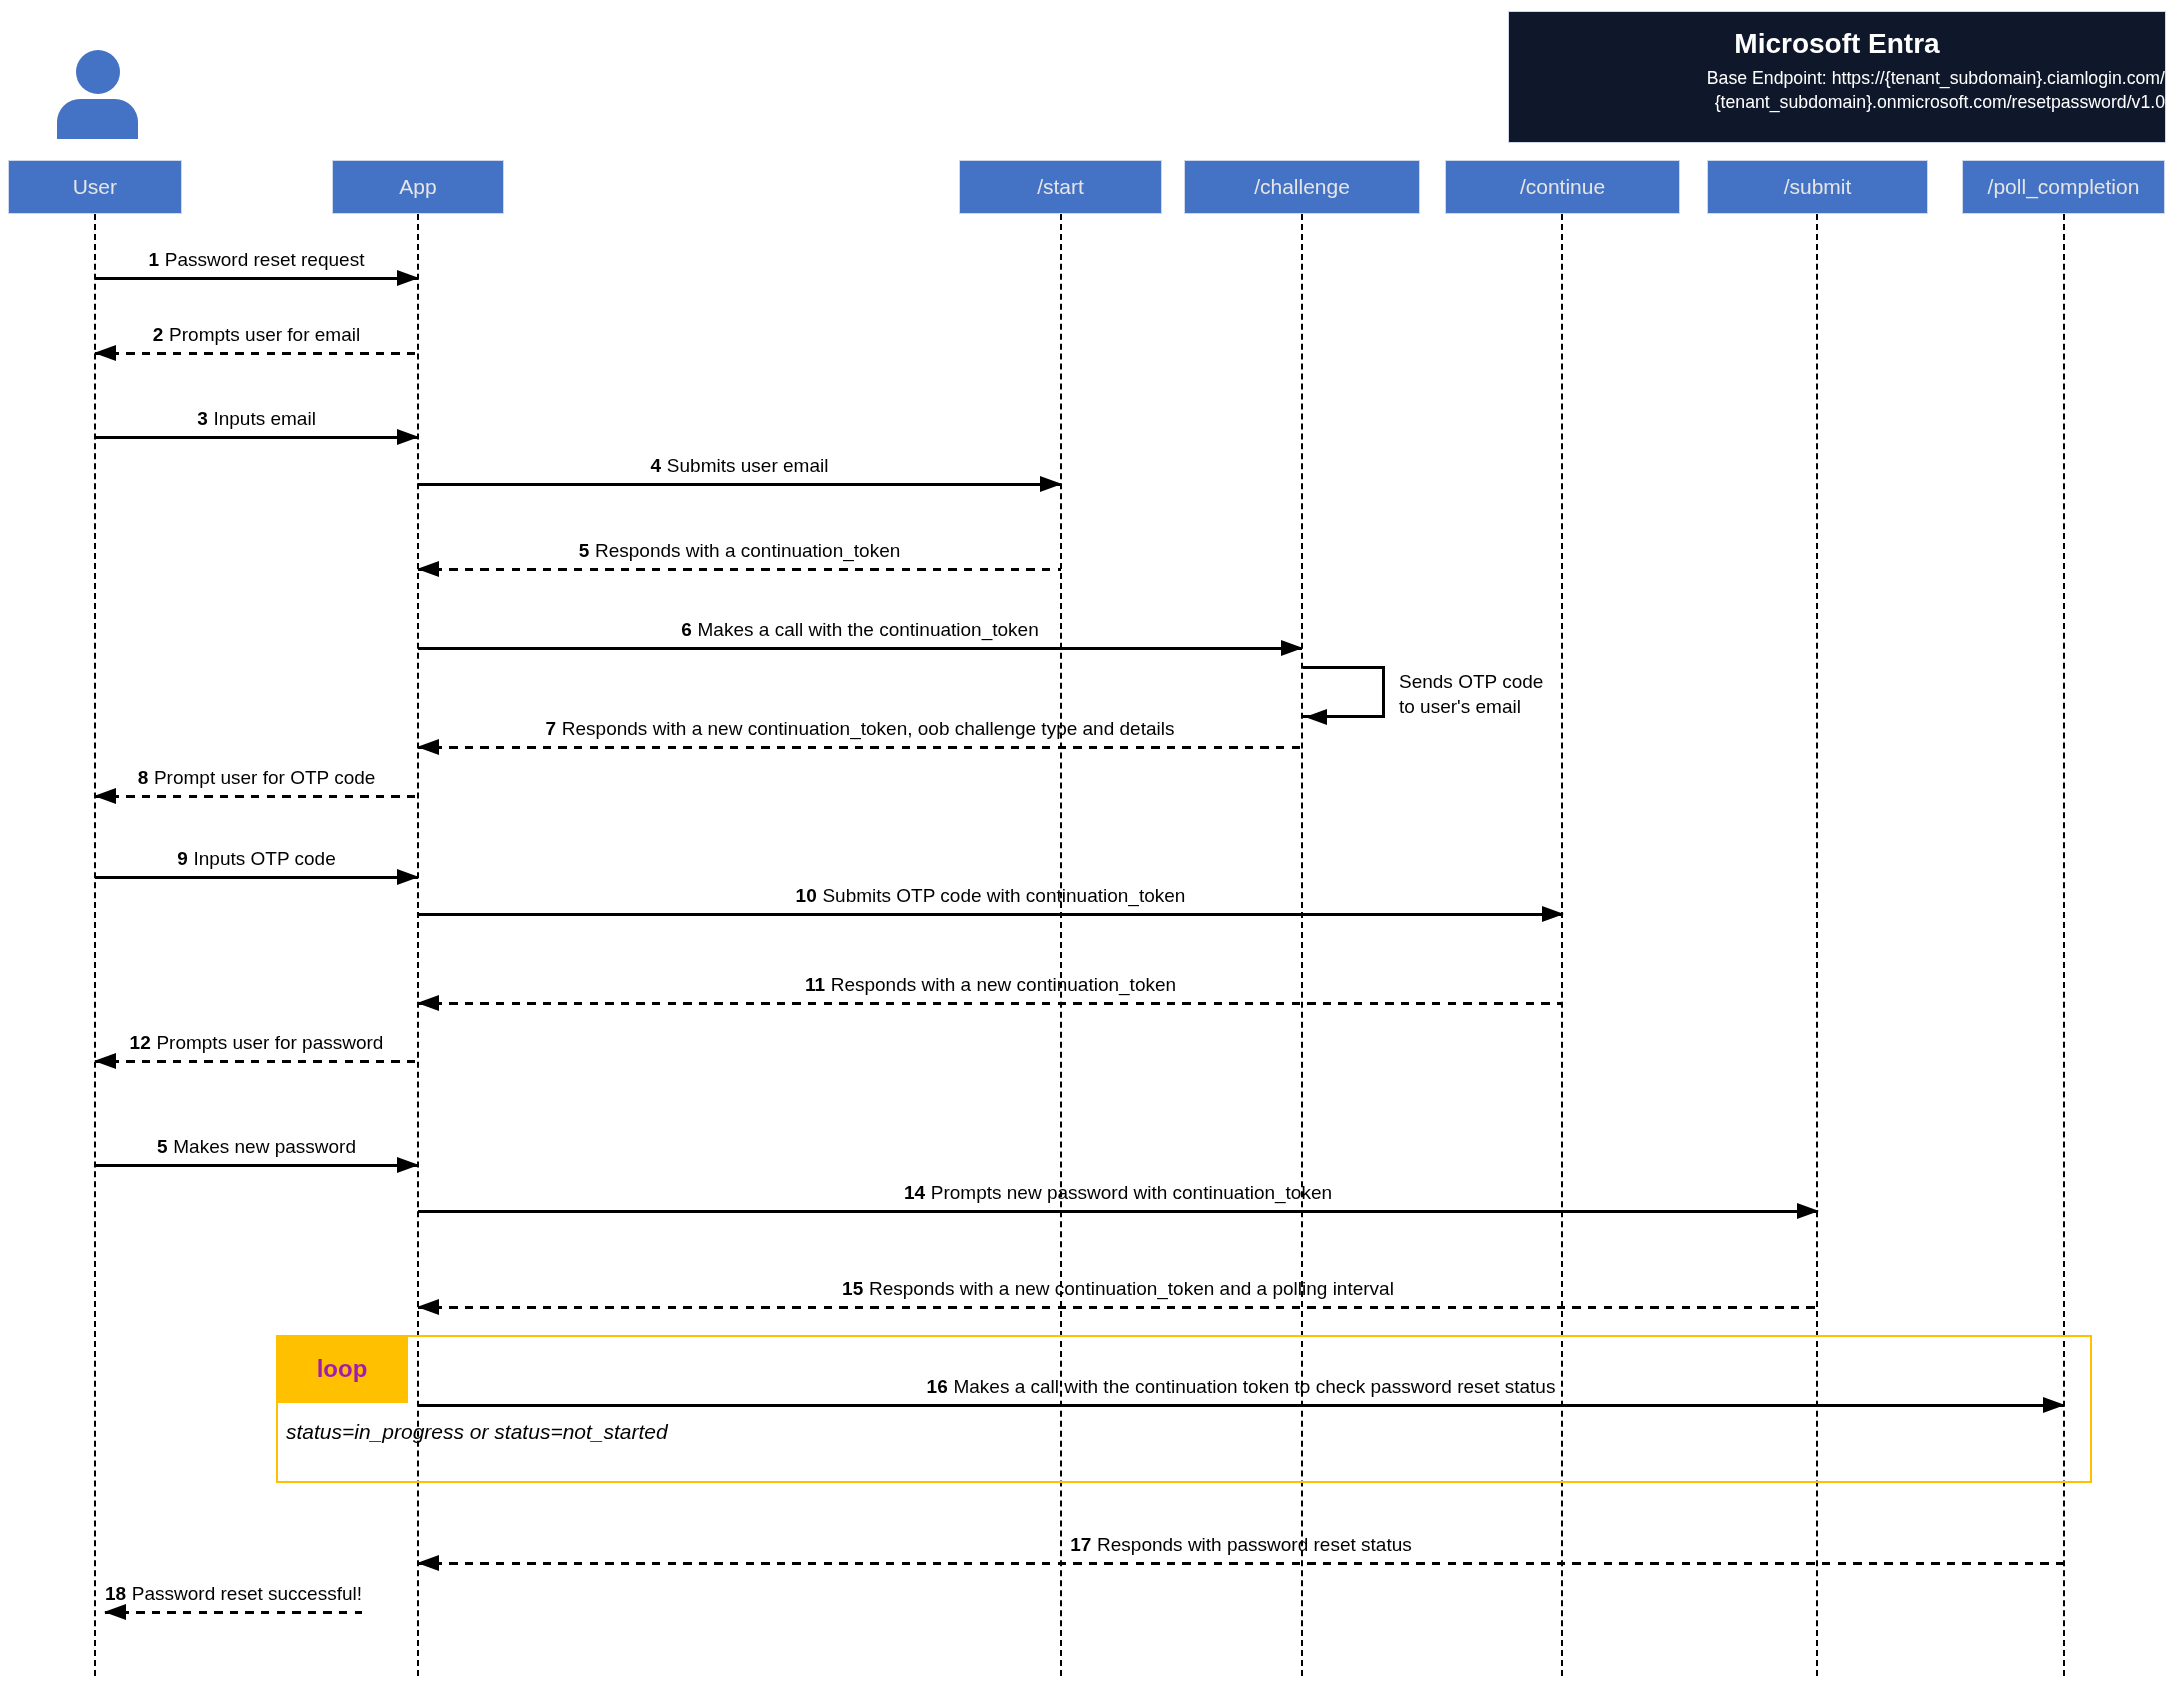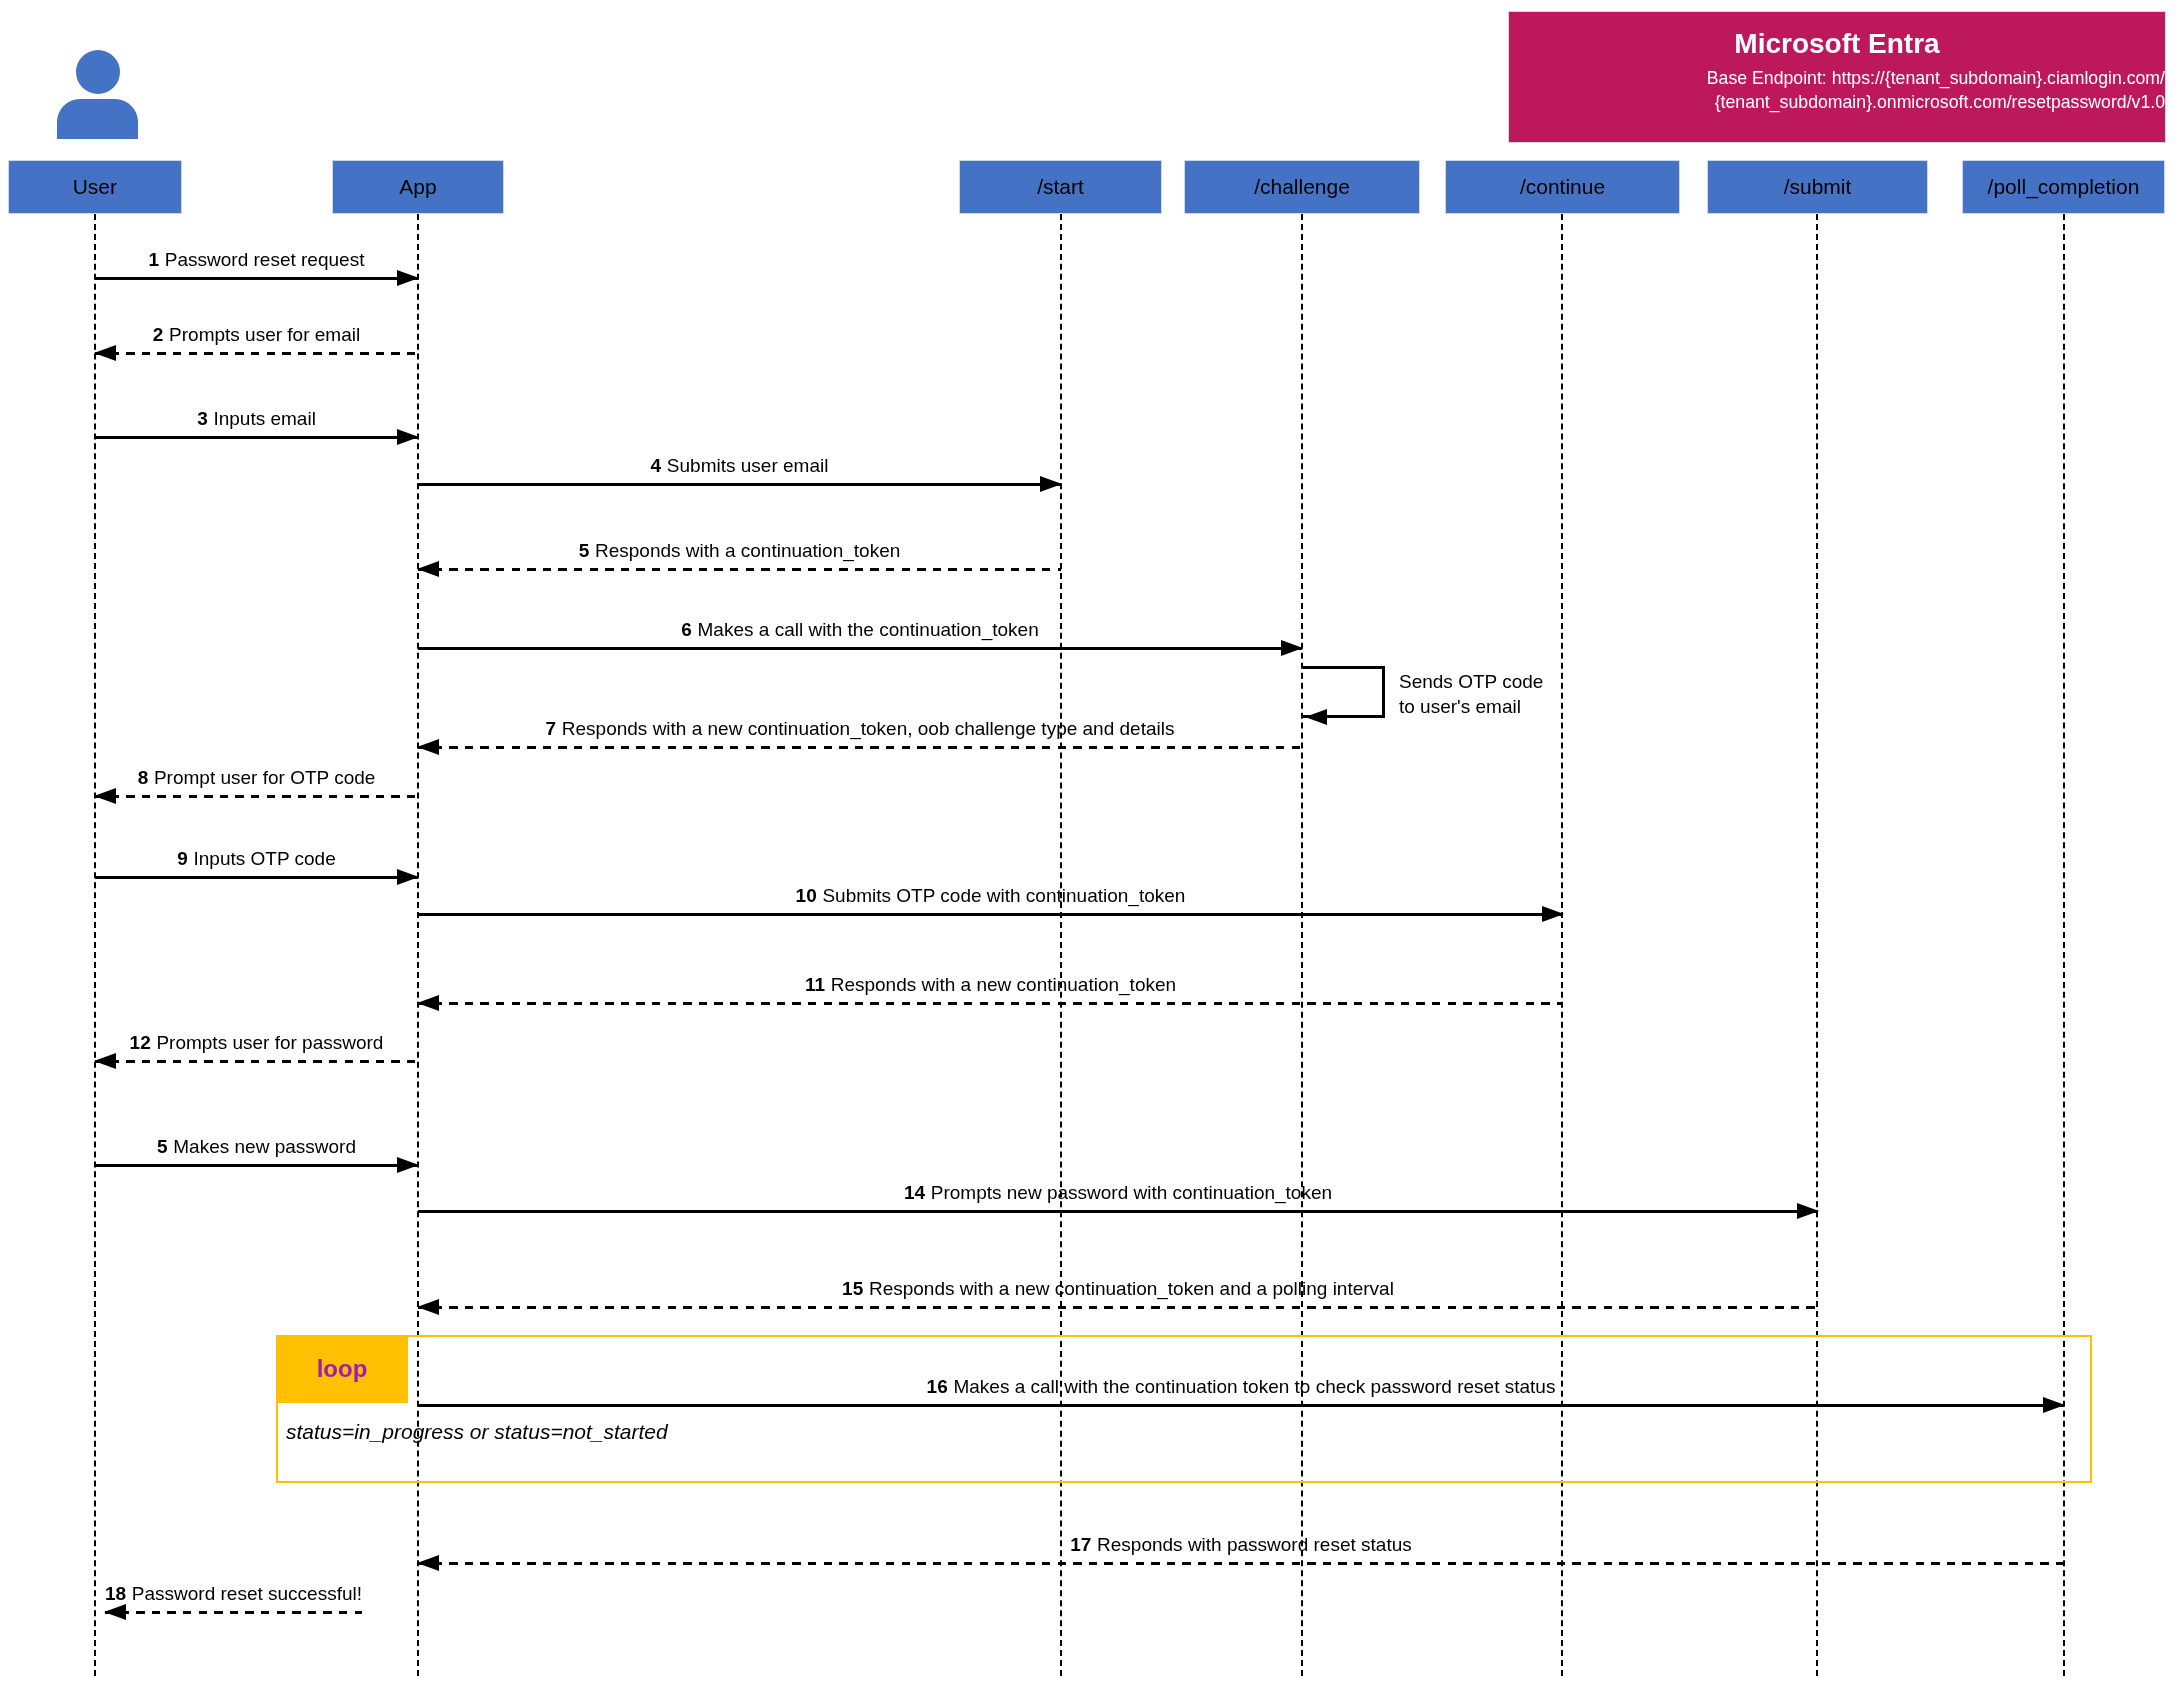--- a/index.html
+++ b/index.html
@@ -1,25 +1,25 @@
 <!DOCTYPE html>
 <html style="font-size:8.3px"><head>
 <meta charset="utf-8">
 <style>
   html,body{margin:0;padding:0;background:#fff;}
   .canvas{position:relative;width:2183px;height:1683px;background:#ffffff;overflow:hidden;
           font-family:"Liberation Sans", sans-serif;color:#000;}
 
   
   .actor{position:absolute;top:160px;height:54px;background:#4472C4;border:1px solid #cdd8ec;
-         box-sizing:border-box;color:#000000;font-size:21px;display:flex;align-items:center;
+         box-sizing:border-box;color:#e5e5e5;font-size:21px;display:flex;align-items:center;
          justify-content:center;z-index:5;}
 
   
-  .entra{position:absolute;left:1508px;top:11px;width:658px;height:132px;background:#be185d;
+  .entra{position:absolute;left:1508px;top:11px;width:658px;height:132px;background:#0f172a;
          border:1px solid #cdd8ec;box-sizing:border-box;color:#fff;text-align:center;z-index:5;}
   .entra-title{font-weight:bold;font-size:28px;margin-top:15.6px;}
   .entra-sub{font-size:17.7px;line-height:24px;margin-top:6.3px;text-align:right;}
 
   
   .person-head{position:absolute;left:76px;top:50px;width:44px;height:44px;border-radius:50%;
                background:#4472C4;}
   .person-body{position:absolute;left:57px;top:99px;width:81px;height:40px;
                border-radius:23px 23px 0 0;background:#4472C4;}
 

